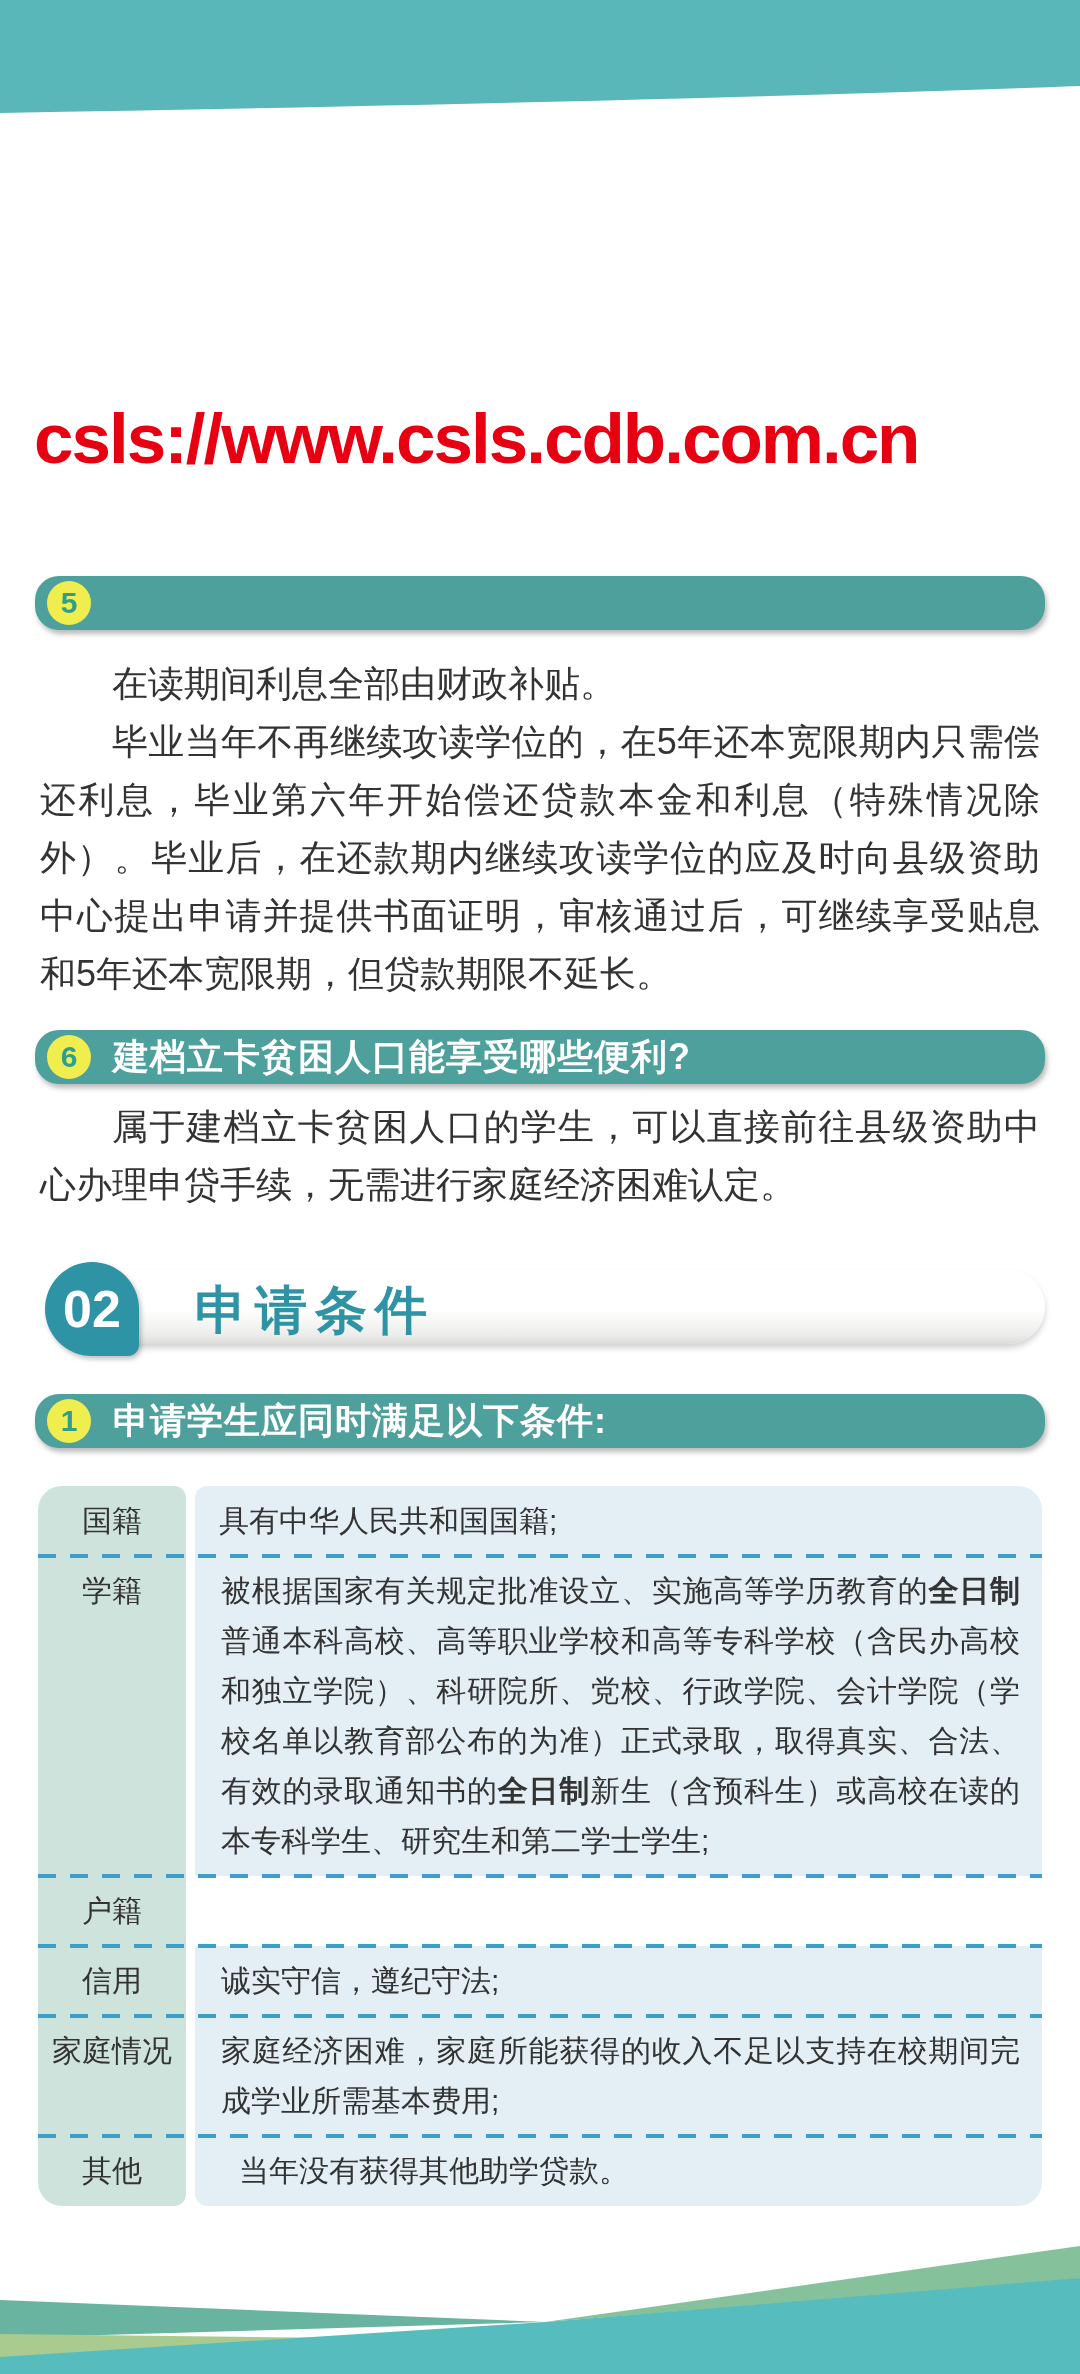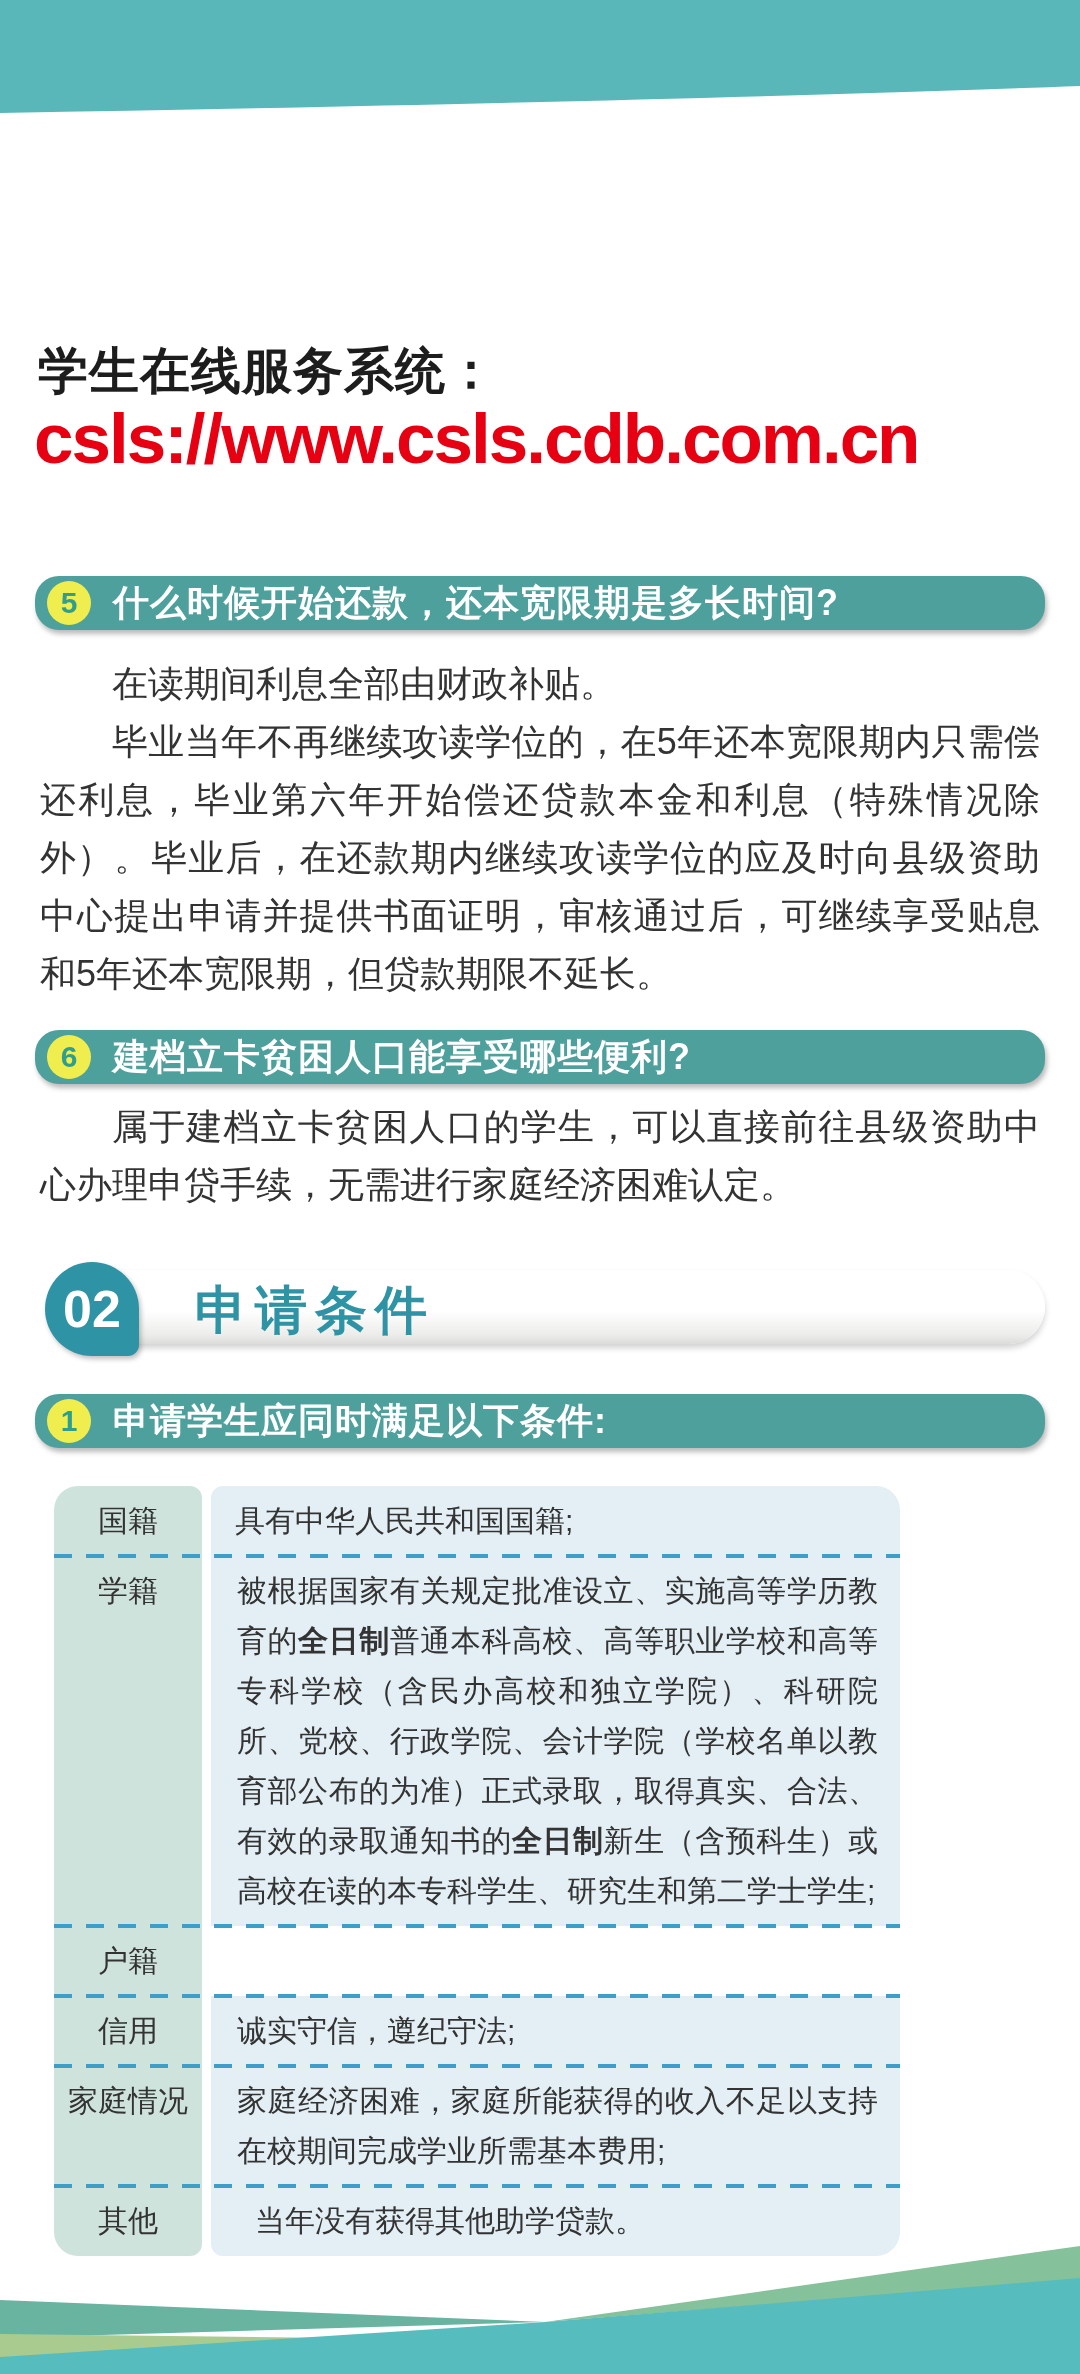--- a/index.html
+++ b/index.html
@@ -92,21 +92,21 @@
     display:flex;align-items:center;justify-content:center;
     font-size:52px;font-weight:bold;color:#ffffff;
   }
   .section-title{
     position:absolute;top:14px;left:160px;
     font-size:52px;font-weight:bold;
     color:var(--section-teal,#2e93a4);
     letter-spacing:8px;white-space:nowrap;
   }
   
-  .cond-table{position:absolute;top:1486px;left:38px;width:846px;margin-left:16px;}
+  .cond-table{position:absolute;top:1486px;left:38px;width:1004px;}
   .t-row{display:flex;align-items:stretch;}
   .t-label{
     flex:none;width:148px;
     background:var(--cell-green,#cfe3dd);
     display:flex;justify-content:center;align-items:flex-start;
     padding:10px 4px;
     font-size:30px;line-height:50px;color:var(--text-dark,#333);
     text-align:center;
   }
   .t-content{
@@ -138,26 +138,24 @@
 <body>
 
 <div class="page">
 
   <div class="top-banner">
     <svg viewBox="0 0 1080 120" preserveAspectRatio="none" aria-hidden="true">
       <path class="banner-fill" d="M0,0 H1080 V86 C820,96 420,106 0,113 Z"></path>
     </svg>
   </div>
 
-  <div class="service-title">学生在线服务系统：</div>
   <div class="service-url">csls://www.csls.cdb.com.cn</div>
 
   <div class="q-bar q5-bar">
     <div class="q-badge">5</div>
-    <div class="q-title">什么时候开始还款，还本宽限期是多长时间?</div>
   </div>
   <div class="q-body q5-body">
     <p>在读期间利息全部由财政补贴。</p>
     <p>毕业当年不再继续攻读学位的，在5年还本宽限期内只需偿还利息，毕业第六年开始偿还贷款本金和利息（特殊情况除外）。毕业后，在还款期内继续攻读学位的应及时向县级资助中心提出申请并提供书面证明，审核通过后，可继续享受贴息和5年还本宽限期，但贷款期限不延长。</p>
   </div>
 
   <div class="q-bar q6-bar">
     <div class="q-badge">6</div>
     <div class="q-title">建档立卡贫困人口能享受哪些便利?</div>
   </div>

